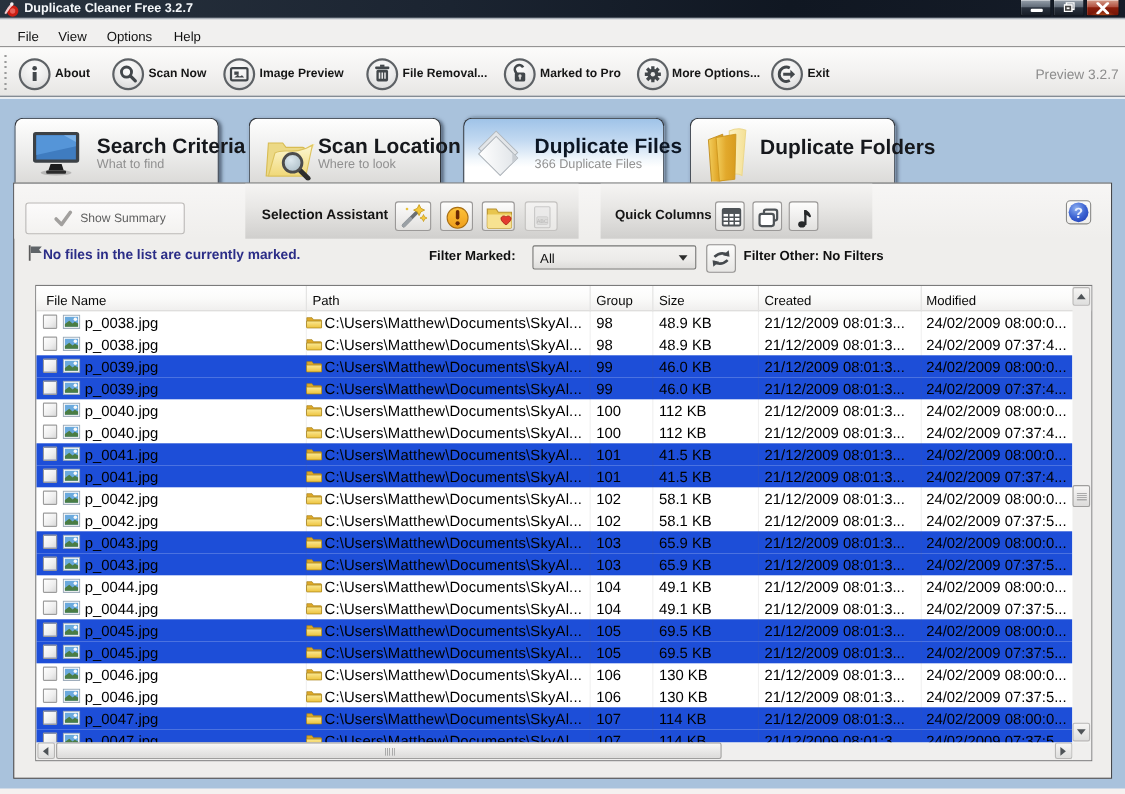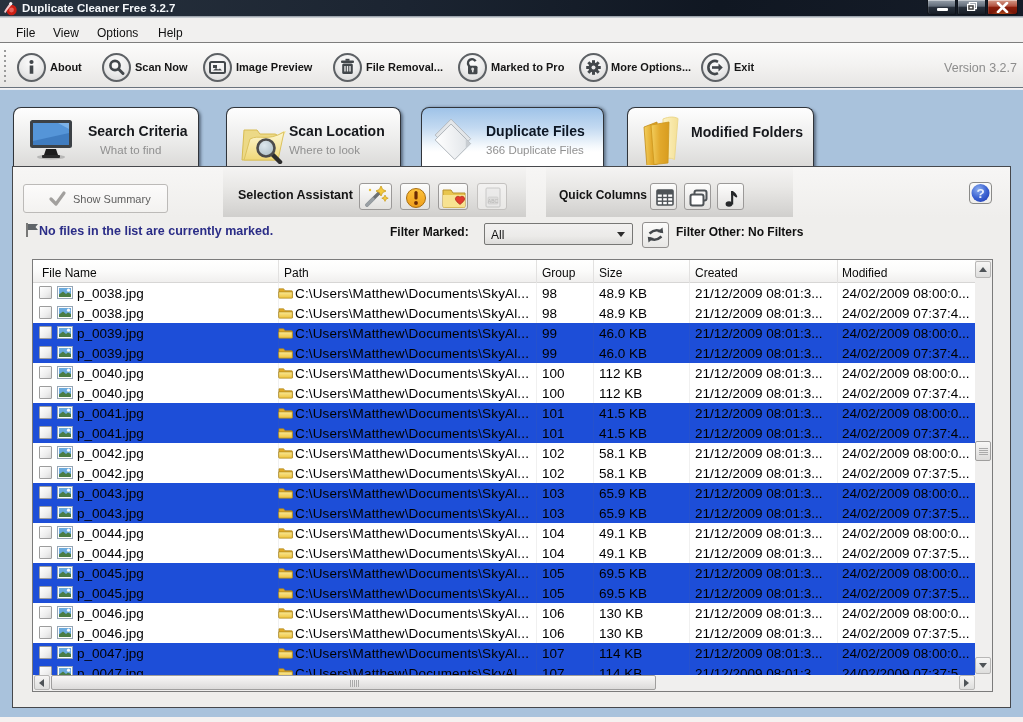--- a/index.html
+++ b/index.html
@@ -43,21 +43,21 @@
 #main { position:absolute; left:0; top:89px; width:1023px; height:628px; background:#a9c2dc; }
 #main .topline { position:absolute; left:0; top:0; width:100%; height:1px; background:#e8eef5; }
 
 
 .tab { position:absolute; top:18px; height:60px; border:1px solid #30343a; border-bottom:none;
   border-radius:8px 8px 0 0; background:linear-gradient(#fefefe 0%,#ececeb 55%,#dbdad8 100%);
   box-shadow:2px 2px 3px rgba(20,30,45,0.5); }
 .tab.active { background:linear-gradient(180deg,#9fc3e8 0%,#c2d9f1 32%,#f3f8fc 62%,#ffffff 72%);
   box-shadow:2px 0px 3px rgba(20,30,45,0.45); height:62px; }
 .tab .ticon { position:absolute; }
-.tab .ttitle { position:absolute; top:15px; font-size:14px; font-weight:bold; color:#16181c; white-space:nowrap; }
+.tab .ttitle { position:absolute; top:15px; font-size:19px; font-weight:bold; color:#16181c; white-space:nowrap; }
 .tab.active .ttitle { color:#0c1624; }
 .tab .tsub { position:absolute; top:36px; font-size:11.5px; color:#909090; white-space:nowrap; }
 
 
 #panel { position:absolute; left:12px; top:77px; width:999px; height:542px;
   background:#efeeec; border:1px solid #46484c; }
 
 
 #subbar { position:absolute; left:0px; top:0px; width:997px; height:50px;
   background:linear-gradient(#f7f6f5 0%,#efeeec 100%); }
@@ -218,37 +218,37 @@
   <div class="tbtn" style="left:701px;">
       <div class="circ">
         <svg width="25" height="25" viewBox="0 0 25 25">
           <path d="M15 6.8 a6.5 6.5 0 1 0 0 11.4" fill="none" stroke="#42474b" stroke-width="2.6"></path>
           <line x1="9" y1="12.5" x2="17.5" y2="12.5" stroke="#42474b" stroke-width="2.6"></line>
           <path d="M15.5 8.5 L19.8 12.5 L15.5 16.5 z" fill="#42474b"></path>
         </svg>
       </div>
       <span class="lbl" style="left:33px;">Exit</span>
     </div>
-  <div id="version">Version 3.2.7</div>
+  <div id="version">Preview 3.2.7</div>
 </div>
 
 <div id="main">
   <div class="topline"></div>
   <div class="tab" style="left:13px; width:186px;">
     <svg class="ticon" style="left:14px;top:9px;" width="46" height="44" viewBox="0 0 46 44">
       <ellipse cx="23" cy="40" rx="14" ry="2.5" fill="rgba(60,60,60,0.25)"></ellipse>
       <path d="M18 32 h10 l2 6 h-14 z" fill="#1c1c1c"></path>
       <rect x="14" y="38" width="18" height="3" rx="1" fill="#2a2a2a"></rect>
       <rect x="2" y="3" width="42" height="28" rx="2.5" fill="#3c4146"></rect>
       <rect x="5" y="6" width="36" height="22" fill="#3f7cc0"></rect>
       <path d="M5 6 h36 v10 l-36 8 z" fill="#5595d8"></path>
       <path d="M30 6 l11 0 v6 z" fill="#7cb2e8"></path>
     </svg>
     <div class="ttitle" style="left:74px;">Search Criteria</div>
-    <div class="tsub" style="left:74px;margin-left:12px;">What to find</div>
+    <div class="tsub" style="left:74px;">What to find</div>
   </div>
   <div class="tab" style="left:226px; width:175px;">
     <svg class="ticon" style="left:12px;top:9px;" width="48" height="47" viewBox="0 0 48 47">
       <defs>
           <linearGradient id="fldA" x1="0" y1="0" x2="0" y2="1">
             <stop offset="0" stop-color="#fdf7d2"></stop>
             <stop offset="1" stop-color="#f0d878"></stop>
           </linearGradient>
       <radialGradient id="lens1" cx="0.4" cy="0.35" r="0.9">
             <stop offset="0" stop-color="#dde8ee"></stop>
@@ -293,21 +293,21 @@
             <stop offset="0" stop-color="#fdf2c2"></stop>
             <stop offset="1" stop-color="#f4e096"></stop>
           </linearGradient>
         </defs>
       <path d="M22 4 c6 -2.5 11 -2.5 15 -0.5 l-3.5 41 c-4 -2 -8 -1.5 -11.5 0.5 z" fill="url(#gf2)" stroke="#ecd88e" stroke-width="1"></path>
       <path d="M20 8 l7 38 -5 3 -7 -37 z" fill="#f8ebb0"></path>
       <path d="M3 12 l13 -5 3 41 -13 4.5 z" fill="url(#gf1)" stroke="#c08a18" stroke-width="0.8"></path>
       <path d="M10 10 l18 -3 -1 41 -14 1.5 z" fill="url(#gf1)"></path>
       <path d="M10 10 l18 -3 -1 41 -14 1.5 z" fill="none" stroke="#cc951d" stroke-width="0.8"></path>
     </svg>
-    <div class="ttitle" style="left:63px; top:16px;">Modified Folders</div>
+    <div class="ttitle" style="left:63px; top:16px;">Duplicate Folders</div>
   </div>
 
   <div id="panel">
     <div id="filterrow">
       <svg id="flagicon" viewBox="0 0 14 16">
           <line x1="2" y1="1" x2="2" y2="15" stroke="#5a5a5a" stroke-width="1.6"></line>
           <path d="M3 2 h10 l-2.5 3 2.5 3 h-10 z" fill="#5f6468"></path>
         </svg>
       <div id="flagtext">No files in the list are currently marked.</div>
       <div id="lblmarked">Filter Marked:</div>

